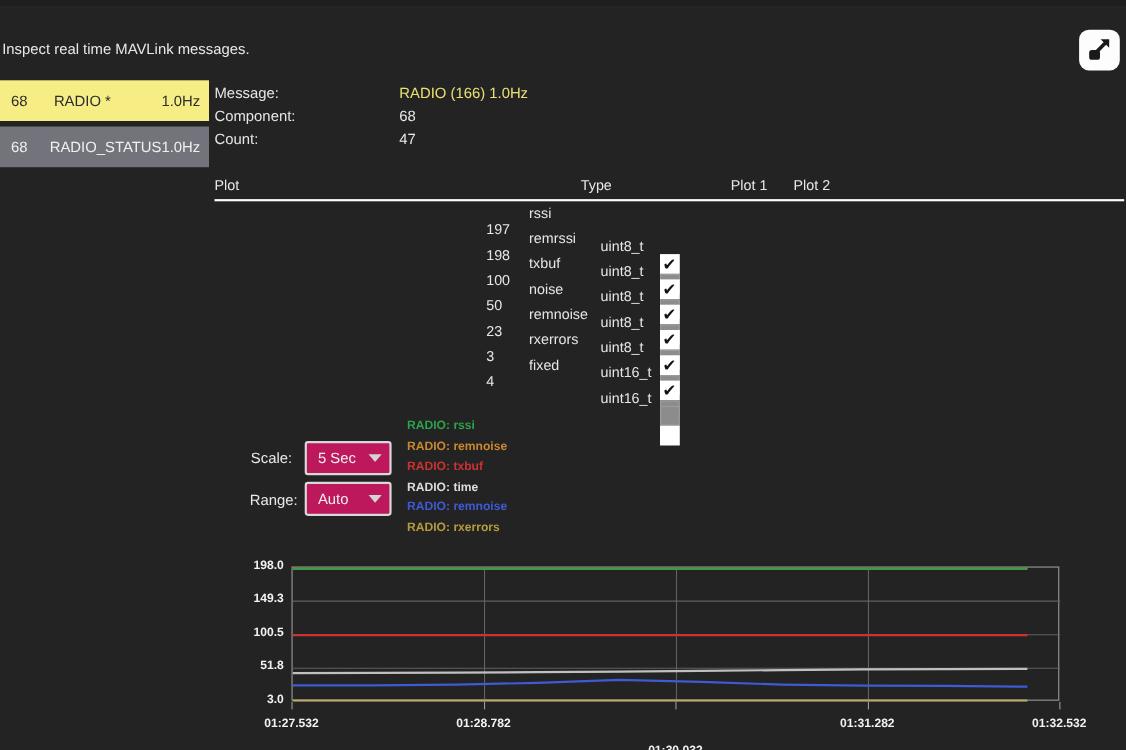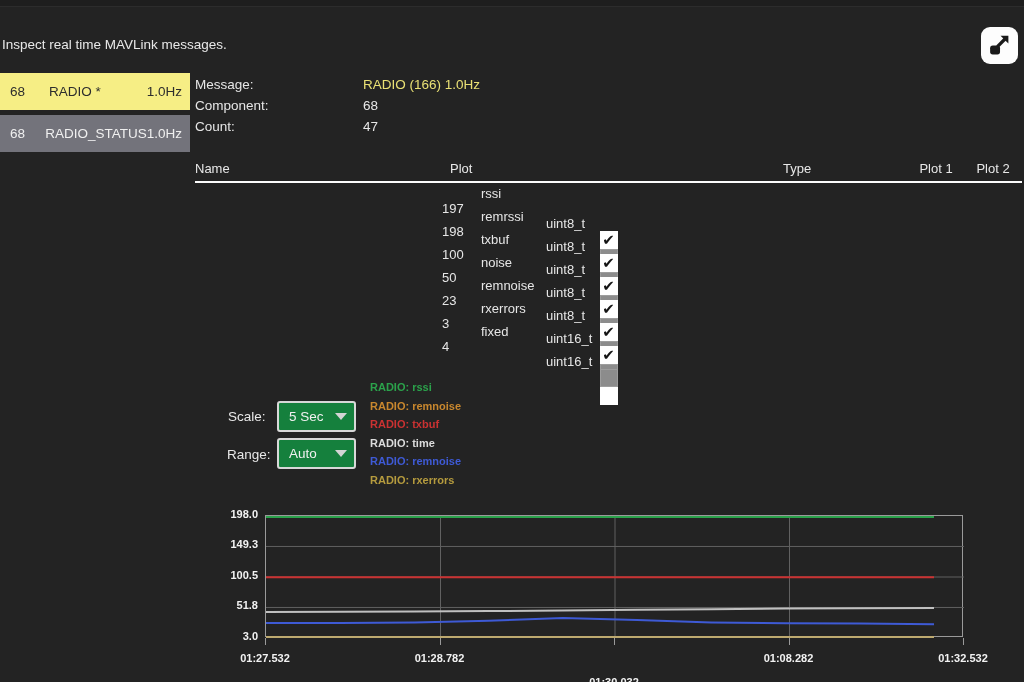--- a/index.html
+++ b/index.html
@@ -49,21 +49,21 @@
   .cb { width:18px; height:18px; display:flex; align-items:center; justify-content:center;
     cursor:pointer; }
   .cb.checked { background:#ffffff; }
   .cb.checked::after { content:"\2714"; color:#141414; font-size:15px; font-weight:700;
     font-family:"DejaVu Sans",sans-serif; line-height:18px; }
   .cb.gray { background:#8c8c8c; border:1px solid #9d9d9d; }
   .cb.white { background:#ffffff; }
 
   
   .ctl-label { position:absolute; font-size:13.5px; color:#e8e8e8; }
-  .dropdown { position:absolute; width:79px; height:31px; background:#15803d;
+  .dropdown { position:absolute; width:79px; height:31px; background:#be185d;
     border:2px solid #d8d8d8; border-radius:3px; display:flex; align-items:center;
     cursor:pointer; }
   .dd-text { margin-left:10px; font-size:13.5px; color:#f0f0f0; flex:1; }
   .dd-caret { width:0; height:0; border-left:6px solid transparent;
     border-right:6px solid transparent; border-top:7px solid #d4d4d4; margin-right:7px; }
 
   
   .legend { position:absolute; left:370px; top:381px; }
   .legend-item { font-size:11px; font-weight:700; height:18.6px; }
 
@@ -117,21 +117,20 @@
       <span class="det-value plain">68</span>
     </div>
     <div class="det-row">
       <span class="det-label">Count:</span>
       <span class="det-value plain">47</span>
     </div>
   </div>
 
 <div class="ftable">
   <div class="f-head" id="f-head">
-      <span class="col-name">Name</span>
       <span class="col-value">Plot</span>
       <span class="col-type">Type</span>
       <span class="col-p1">Plot 1</span>
       <span class="col-p2">Plot 2</span>
     </div>
   <div class="f-underline"></div>
   <div id="f-body">
       <div class="f-row">
         <span class="col-name">rssi</span>
         <span class="col-value">197</span>
@@ -254,17 +253,17 @@
     <div class="ylab" style="left: 208px; top: 538.469px;">149.3</div>
     <div class="ylab" style="left: 208px; top: 569px;">100.5</div>
     <div class="ylab" style="left: 208px; top: 599.469px;">51.8</div>
     <div class="ylab" style="left: 208px; top: 630px;">3.0</div>
     <div class="xlab" style="left: 229px;">01:27.532</div>
     <div class="tick" style="left: 265px;"></div>
     <div class="xlab" style="left: 403.5px;">01:28.782</div>
     <div class="tick" style="left: 439.5px;"></div>
     <div class="xlab" style="left: 578px; margin-top: 24px;">01:30.032</div>
     <div class="tick" style="left: 614px;"></div>
-    <div class="xlab" style="left: 752.5px;">01:08.282</div>
+    <div class="xlab" style="left: 752.5px;">01:31.282</div>
     <div class="tick" style="left: 788.5px;"></div>
     <div class="xlab" style="left: 927px;">01:32.532</div>
     <div class="tick" style="left: 963px;"></div>
   </div>
 
 </body></html>

